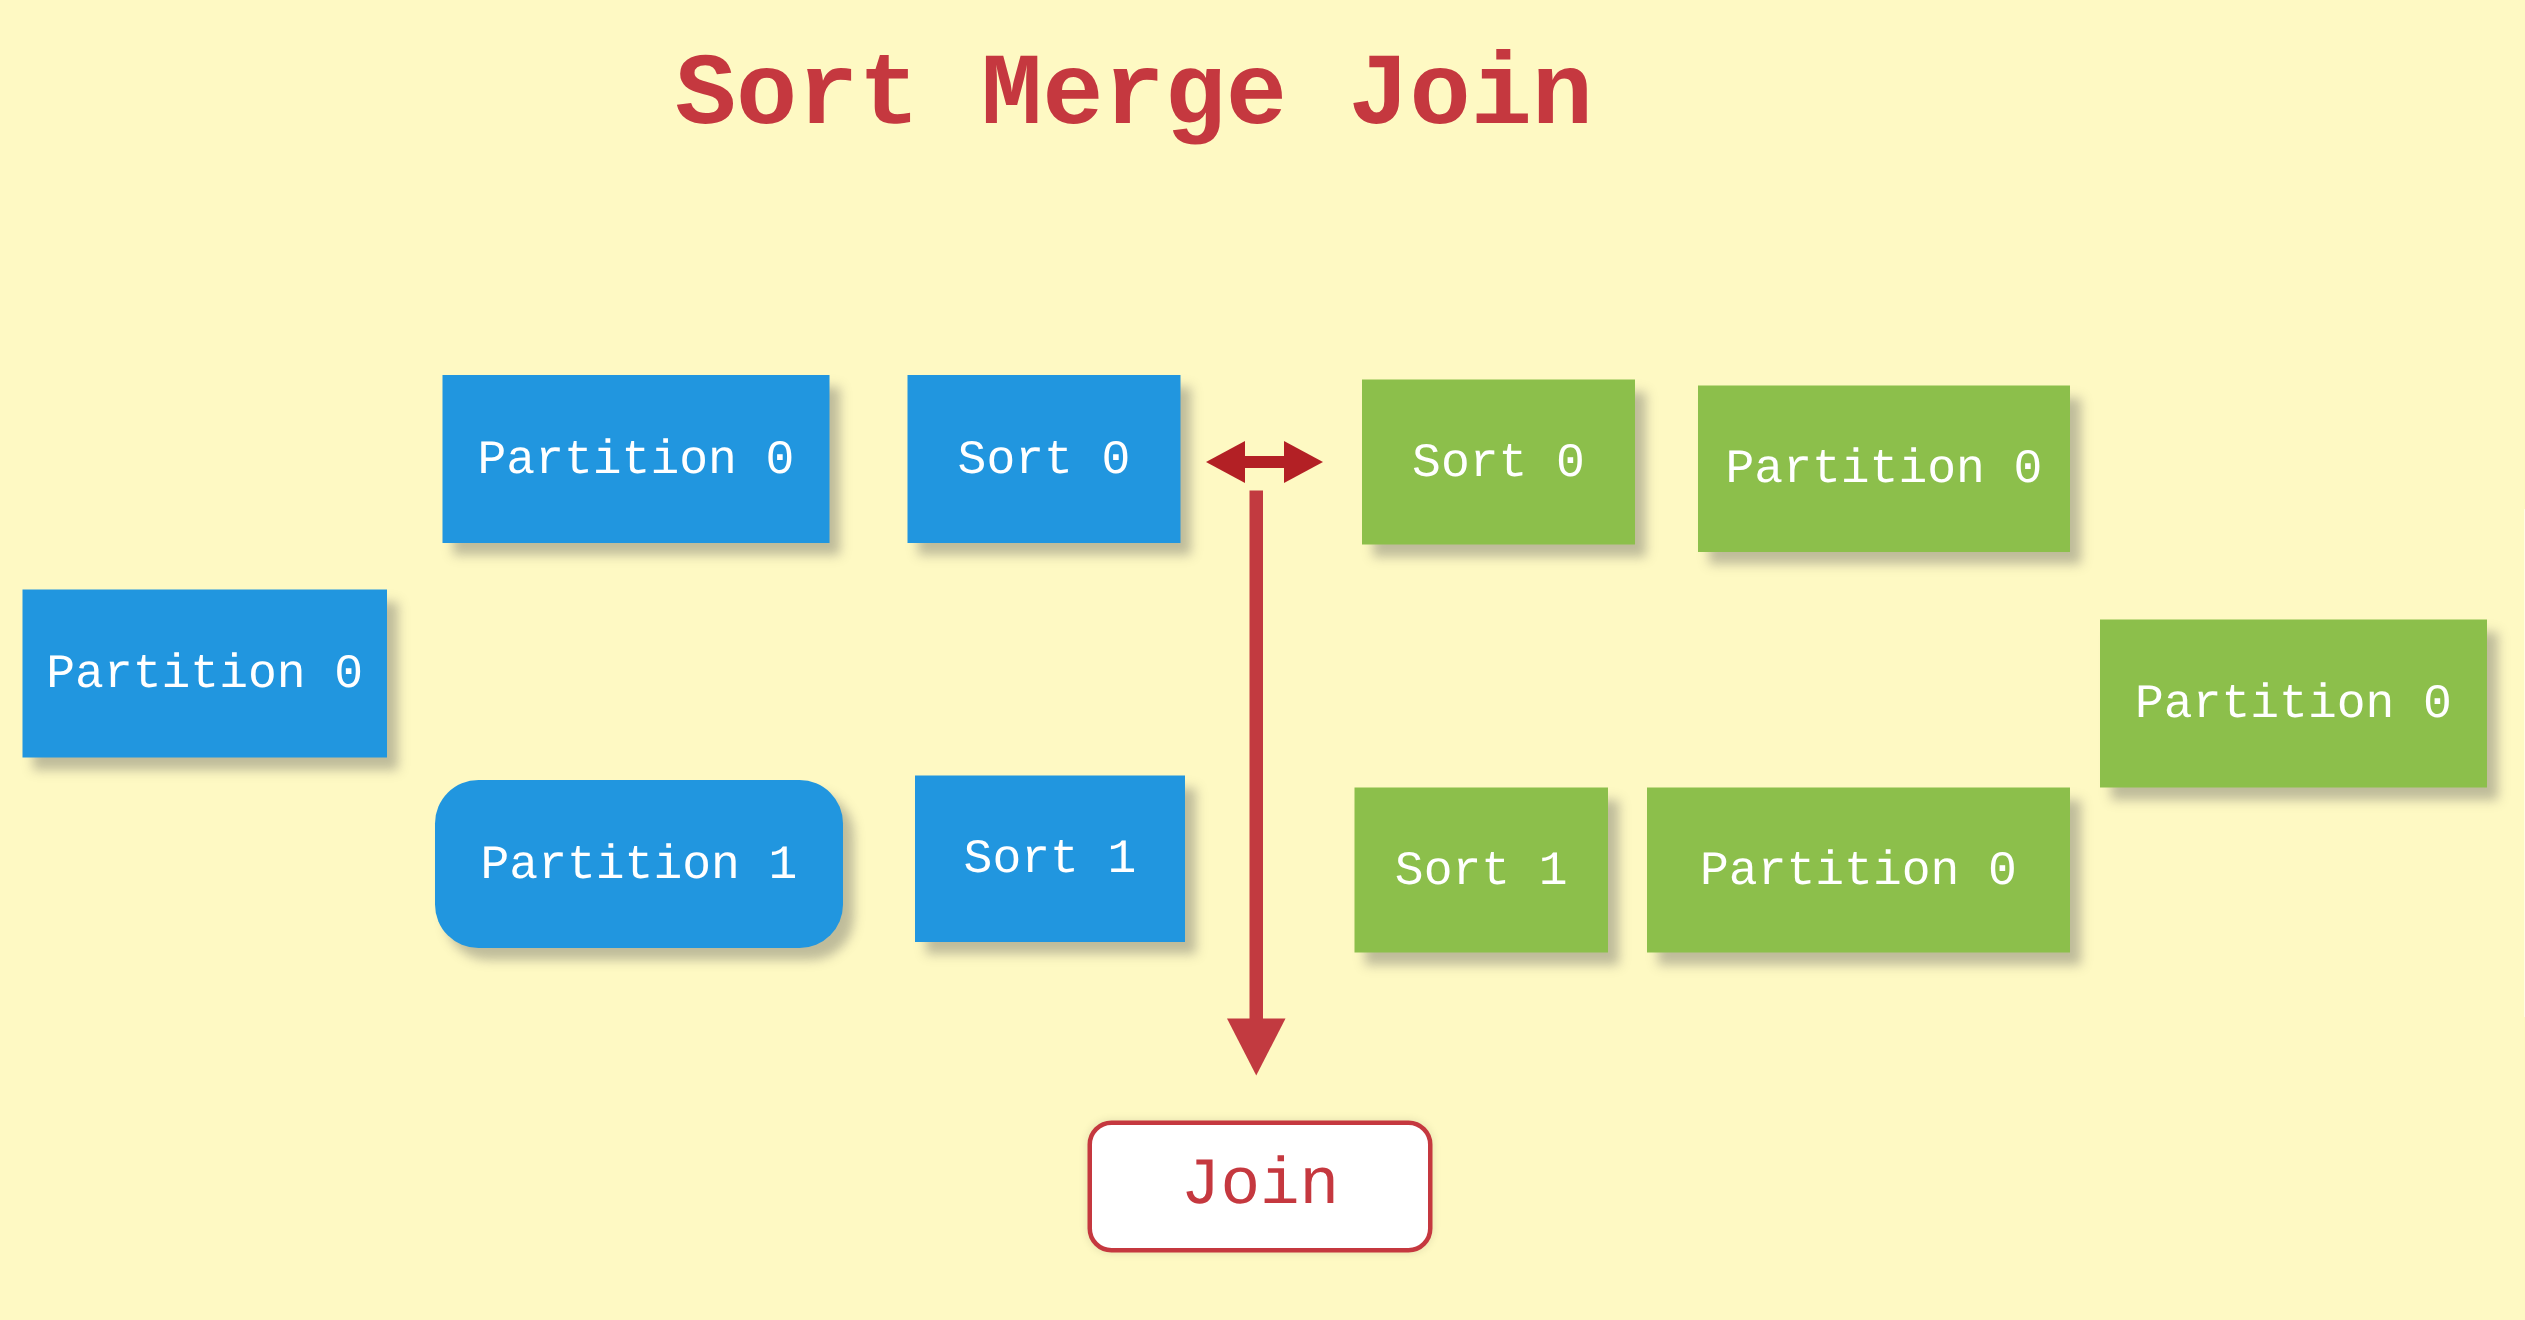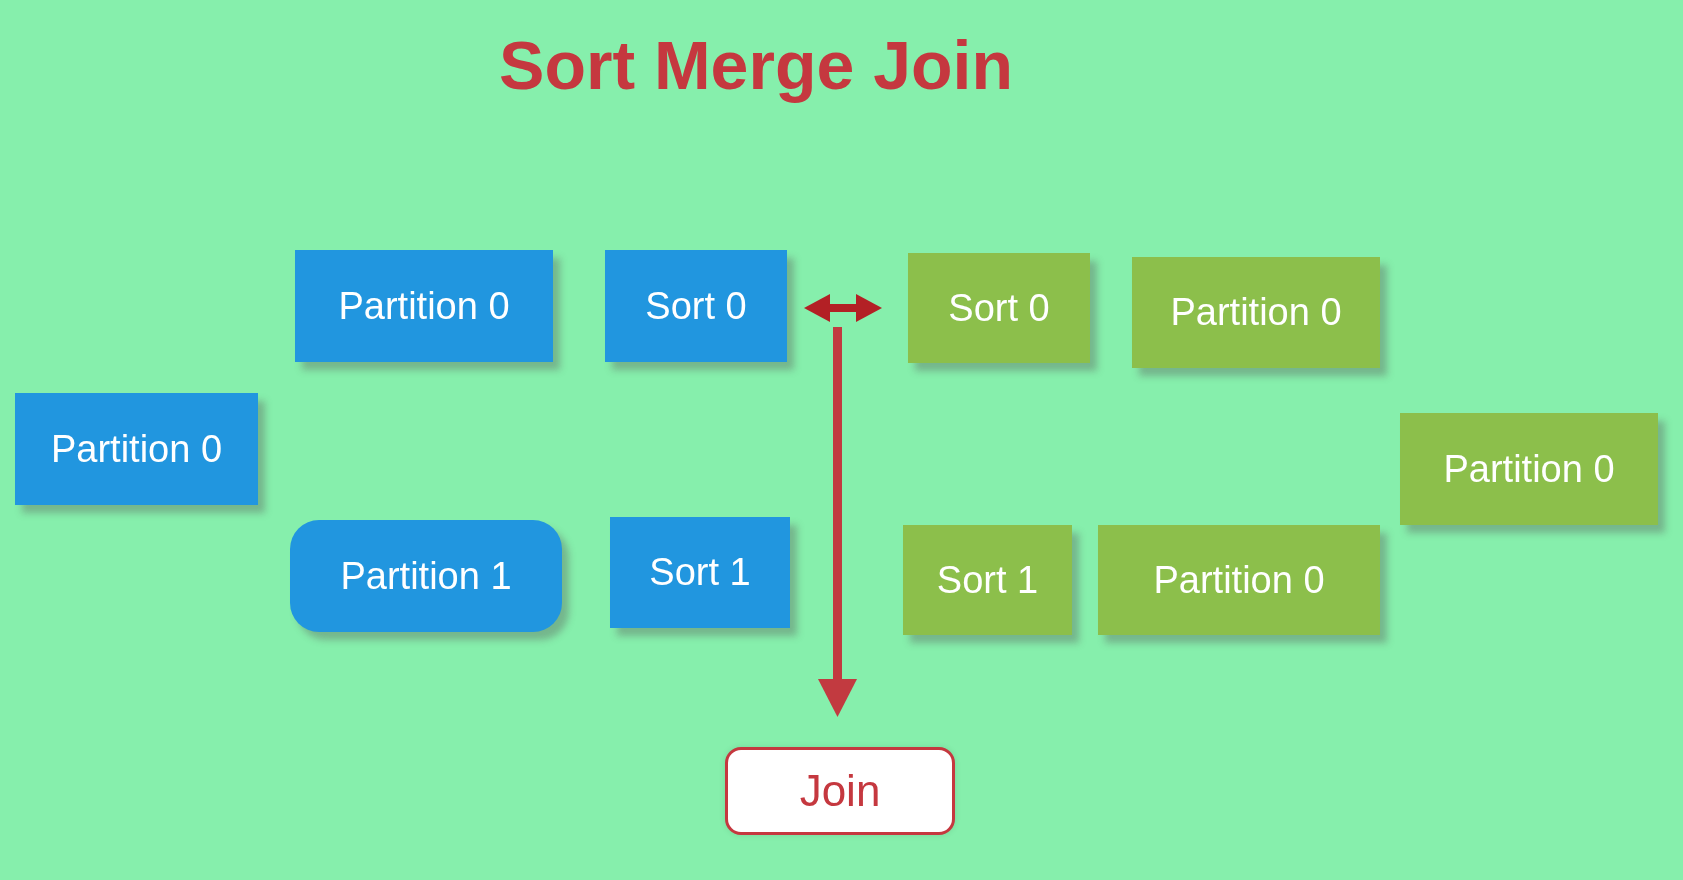--- a/index.html
+++ b/index.html
@@ -1,36 +1,36 @@
 <!DOCTYPE html>
 <html><head>
 <meta charset="utf-8">
 <style>
   html,body{margin:0;padding:0;background:#ffffff;}
   #canvas{
     position:relative;
     width:1683px;height:880px;
-    background:#86efac;
+    background:#fef9c3;
     overflow:hidden;
-    font-family:Liberation Sans, sans-serif;
+    font-family:Liberation Mono, monospace;
   }
   #title{
     position:absolute;
     left:0;top:26px;width:1512px;
     text-align:center;
     font-size:68px;
     font-weight:bold;
     color:#c5383f;
     letter-spacing:0px;
   }
   .node{
     position:absolute;
     display:flex;align-items:center;justify-content:center;
     color:#ffffff;
-    font-size:38px;
+    font-size:32px;
     box-shadow:7px 8px 7px rgba(90,90,90,0.38);
   }
   .blue{background:#2196df;}
   .green{background:#8cbf4b;}
   
   #n-bp0t{left:295px;top:250px;width:258px;height:112px;}
   #n-bs0 {left:605px;top:250px;width:182px;height:112px;}
   #n-bp0m{left:15px; top:393px;width:243px;height:112px;}
   #n-bp1 {left:290px;top:520px;width:272px;height:112px;border-radius:29px;}
   #n-bs1 {left:610px;top:517px;width:180px;height:111px;}

